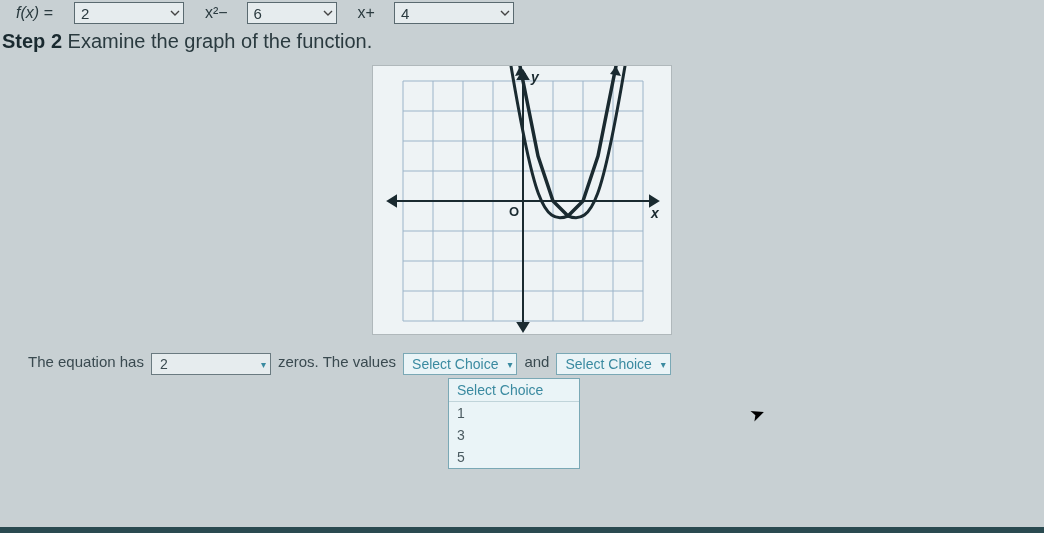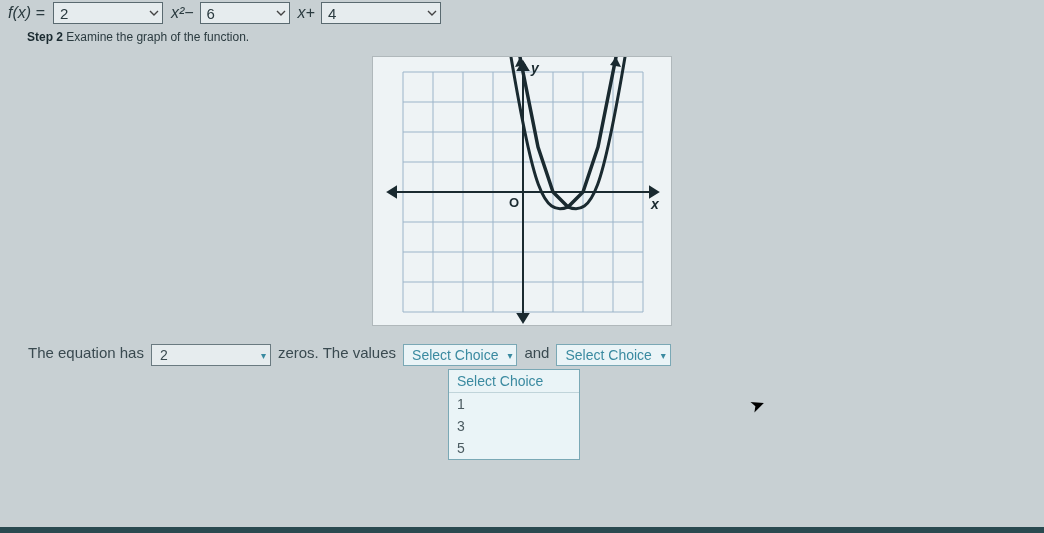--- a/index.html
+++ b/index.html
@@ -10,22 +10,22 @@
     background: #c8d0d3;
     width: 1044px;
     height: 533px;
     overflow: hidden;
     position: relative;
     color: #2a3a3f;
   }
   .eq-row {
     display: flex;
     align-items: center;
-    padding: 2px 8px 2px 8px;
-    gap: 4px;
+    padding: 2px 8px 2px 16px;
+    gap: 17px;
     font-size: 16px;
   }
   .fx { font-style: italic; margin-right: 4px; }
   .input-box {
     border: 1px solid #5a6a70;
     background: #e6ecee;
     height: 22px;
     display: inline-flex;
     align-items: center;
     padding: 0 4px 0 6px;
@@ -38,25 +38,24 @@
   .input-box.w3 { width: 120px; }
   .chev {
     position: absolute;
     right: 3px;
     top: 50%;
     transform: translateY(-50%);
     width: 10px; height: 10px;
     pointer-events: none;
   }
   .chev svg { display: block; }
-  .term { font-style: italic; margin: 0 2px 0 4px; }
+  .term { margin: 0 2px 0 4px; }
   .step-line {
     padding: 4px 10px 6px 2px;
-    font-size: 12px;
-    margin-left: 25px;
+    font-size: 20px;
   }
   .step-line b { font-weight: bold; color: #1a2a30; }
   .graph-wrap {
     text-align: center;
     margin-top: 6px;
     position: relative;
   }
   .graph-svg {
     display: inline-block;
     border: 1px solid #b0b8bb;

